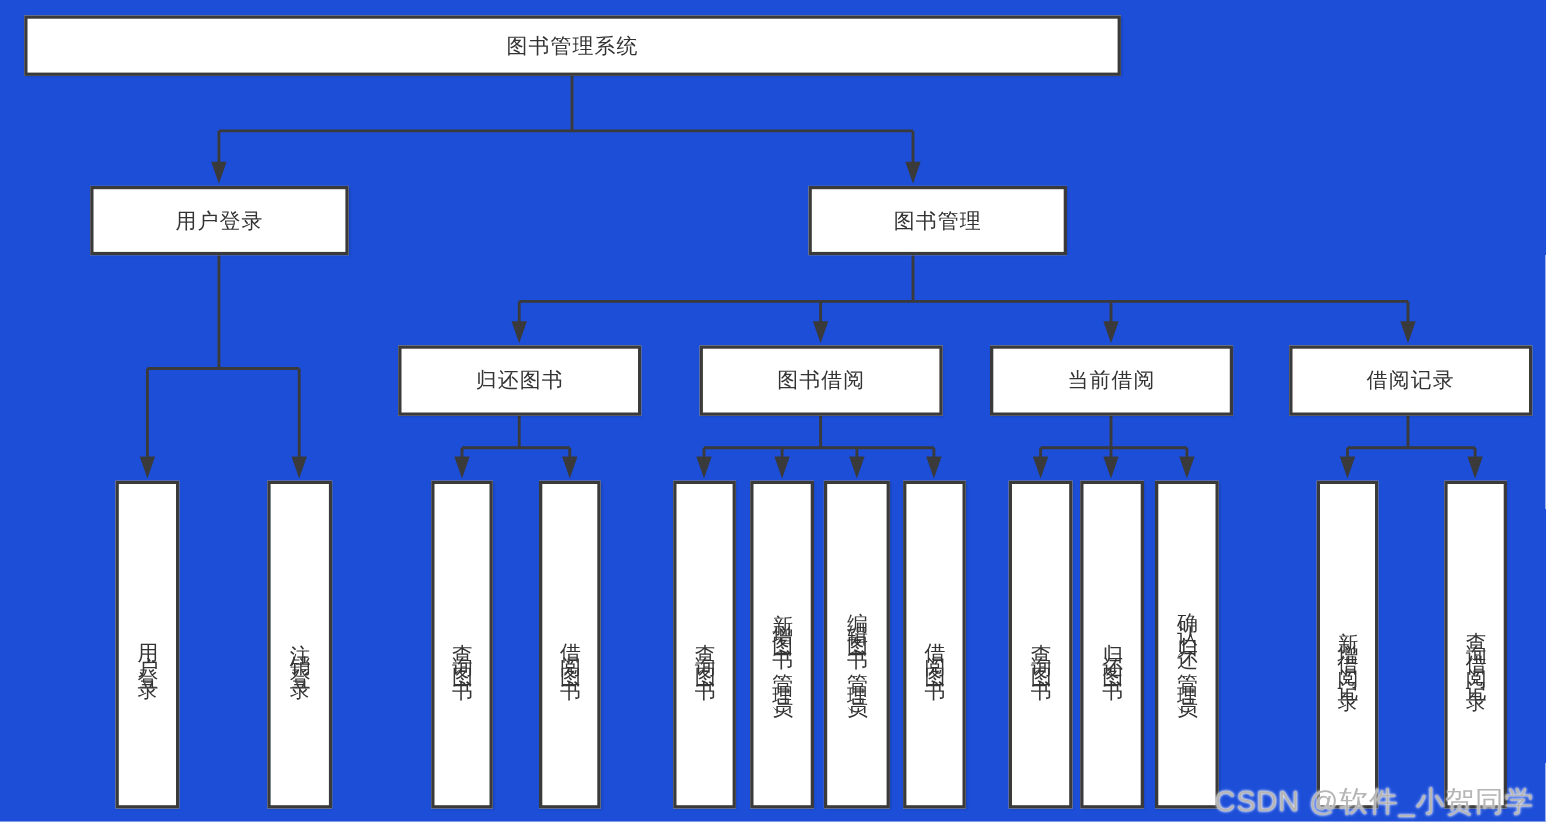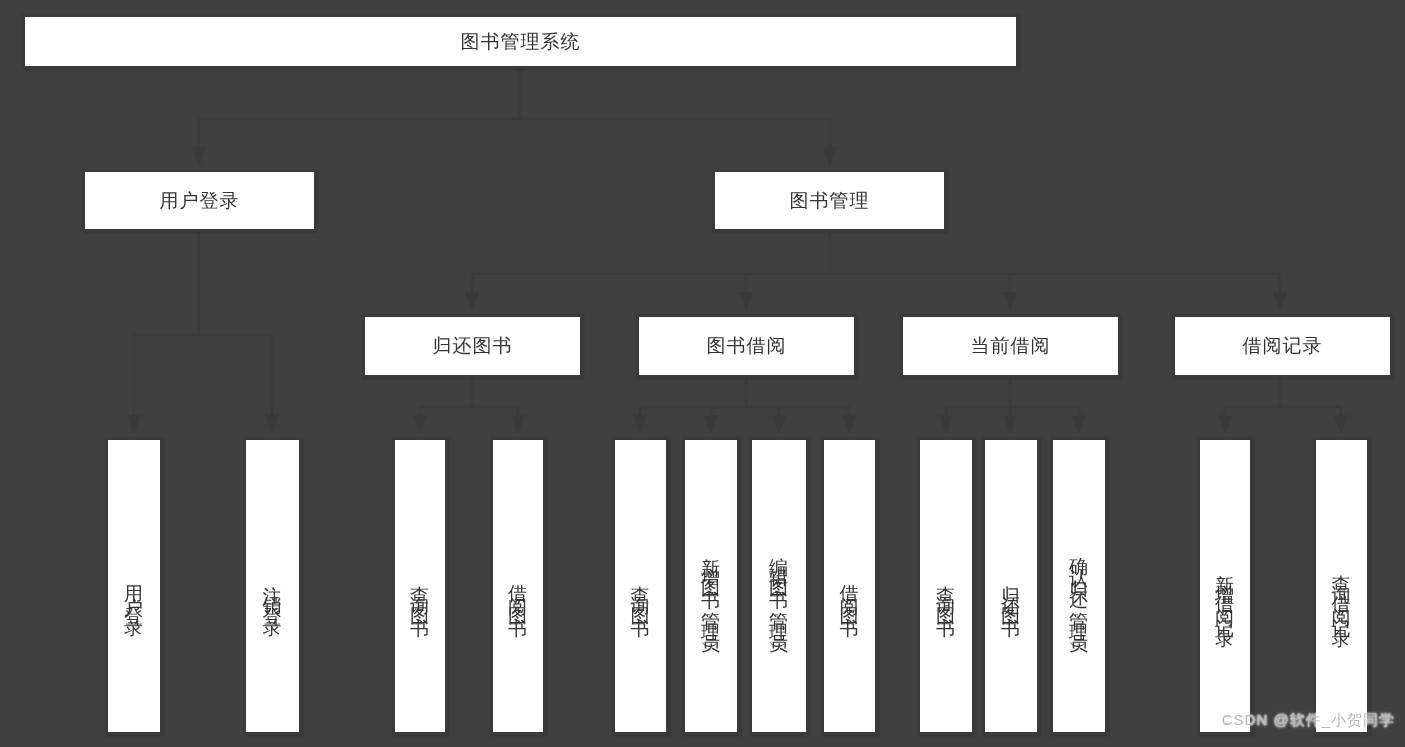--- a/index.html
+++ b/index.html
@@ -5,21 +5,21 @@
   html, body {
     margin: 0;
     padding: 0;
     background: #ffffff;
     font-family: "Liberation Sans", "DejaVu Sans", sans-serif;
   }
   #canvas {
     position: relative;
     width: 1405px;
     height: 747px;
-    background: #404040;
+    background: #1d4ed8;
     overflow: hidden;
   }
   #connectors {
     position: absolute;
     left: 0; top: 0;
     width: 1405px;
     height: 747px;
     z-index: 0;
   }
   .node {
@@ -46,21 +46,21 @@
     letter-spacing: 11px;
     margin-bottom: -11px; 
     color: #333333;
     white-space: nowrap;
   }
   #watermark {
     position: absolute;
     right: 10px;
     top: 711px;
     z-index: 5;
-    font-size: 15px;
+    font-size: 26px;
     letter-spacing: 1px;
     color: #b5b5b5;
     text-shadow: 0 0 3px #ffffff, 0 0 2px #ffffff;
     white-space: nowrap;
   }
 </style>
 </head>
 <body>
 
 <div id="canvas">
@@ -103,21 +103,21 @@
     </g>
   </svg>
 
   <div class="node hnode" style="left:22px; top:14px; width:997px; height:55px;">
     <span>图书管理系统</span>
   </div>
 
   <div class="node hnode" style="left:82px; top:169px; width:235px; height:63px;">
     <span>用户登录</span>
   </div>
-  <div class="node hnode" style="left:712px; top:169px; width:235px; height:63px;">
+  <div class="node hnode" style="left:735px; top:169px; width:235px; height:63px;">
     <span>图书管理</span>
   </div>
 
   <div class="node hnode" style="left:362px; top:314px; width:221px; height:64px;">
     <span>归还图书</span>
   </div>
   <div class="node hnode" style="left:636px; top:314px; width:221px; height:64px;text-align:center;">
     <span>图书借阅</span>
   </div>
   <div class="node hnode" style="left:900px; top:314px; width:221px; height:64px;">

